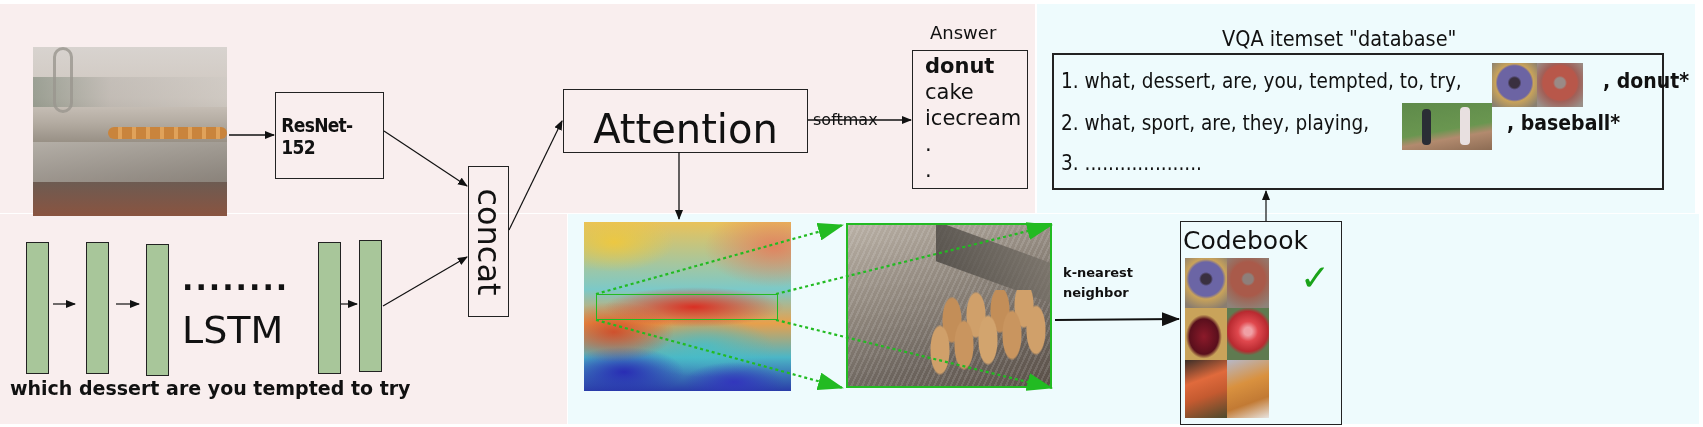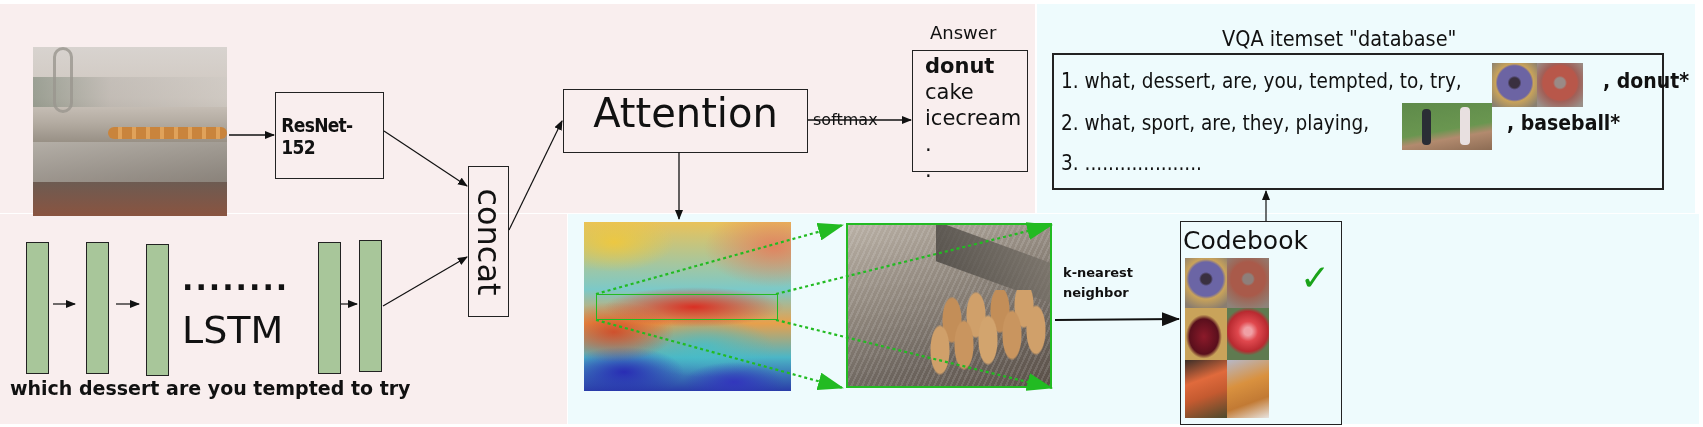--- a/index.html
+++ b/index.html
@@ -42,28 +42,28 @@
 
 <div class="abs" style="left:182px;top:265px;font-size:30px;font-weight:bold;letter-spacing:2px;line-height:30px;">........</div>
 <div class="abs" style="left:182px;top:310px;font-size:38px;line-height:40px;">LSTM</div>
 
 <div class="abs" style="left:10px;top:377px;font-size:19px;font-weight:bold;line-height:22px;">which dessert are you tempted to try</div>
 
 <div class="box" style="left:468px;top:166px;width:41px;height:151px;">
   <div style="position:absolute;left:50%;top:50%;transform:translate(-50%,-50%) rotate(90deg);font-size:32px;line-height:32px;white-space:nowrap;">concat</div>
 </div>
 
-<div class="box" style="left:563px;top:89px;width:245px;height:64px;display:flex;align-items:flex-start;justify-content:center;">
+<div class="box" style="left:563px;top:89px;width:245px;height:64px;display:flex;align-items:flex-end;justify-content:center;">
   <span style="font-size:40px;">Attention</span>
 </div>
 
 <div class="abs" style="left:813px;top:92px;font-size:16px;line-height:24px;margin-top:16px;">softmax</div>
 
 <div class="abs" style="left:930px;top:21px;font-size:18px;line-height:24px;">Answer</div>
-<div class="box" style="left:912px;top:50px;width:116px;height:122px;padding:2px 0 0 12px;">
+<div class="box" style="left:912px;top:50px;width:116px;height:139px;padding:2px 0 0 12px;">
   <div style="font-size:21px;font-weight:bold;line-height:26px;">donut</div>
   <div style="font-size:21px;line-height:26px;">cake</div>
   <div style="font-size:21px;line-height:26px;">icecream</div>
   <div style="font-size:21px;line-height:26px;">.</div>
   <div style="font-size:21px;line-height:26px;">.</div>
 </div>
 
 <div class="abs" style="left:1222px;top:27px;font-size:21px;line-height:24px;transform:scaleX(0.92);transform-origin:left;">VQA itemset "database"</div>
 <div class="box" style="left:1052px;top:53px;width:612px;height:137px;border-width:2.4px;">
   <div class="abs" style="left:7px;top:8px;width:620px;height:40px;">

